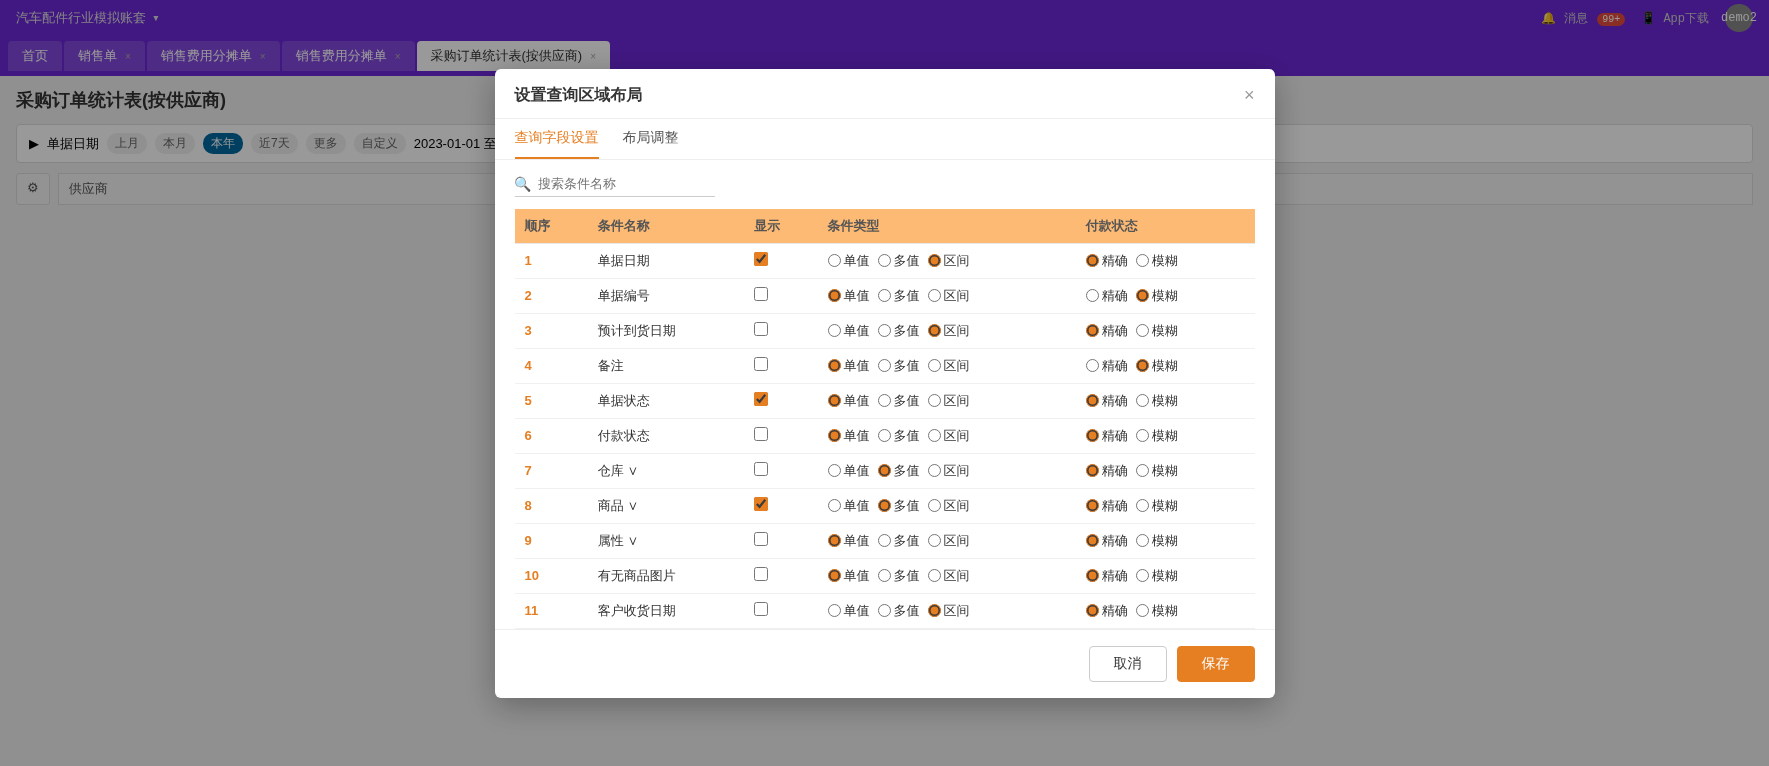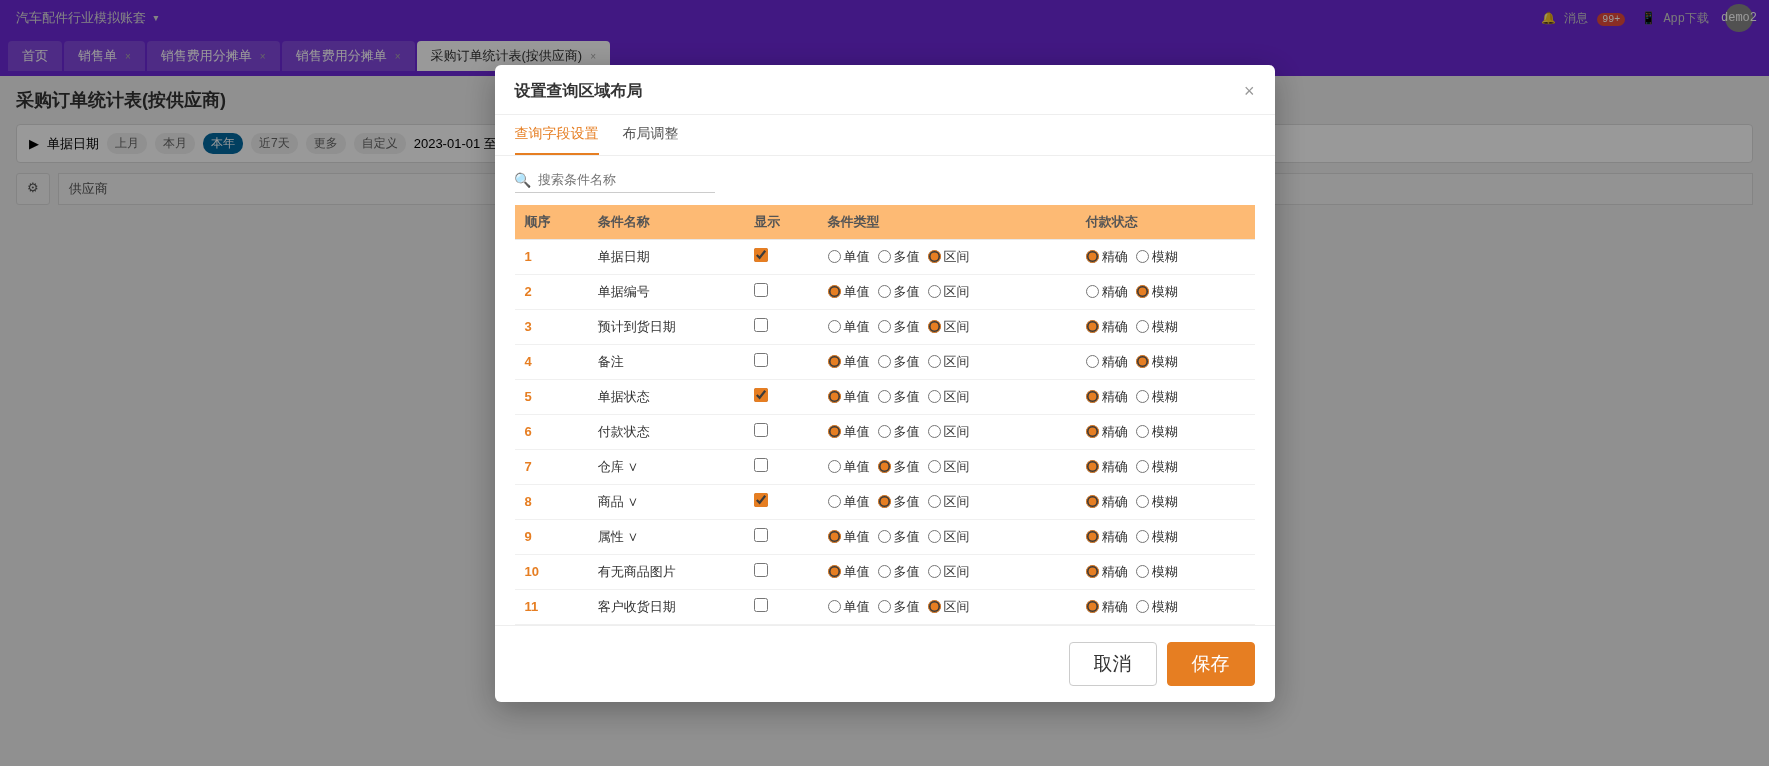--- a/index.html
+++ b/index.html
@@ -167,21 +167,21 @@
     .dialog-footer {
       padding: 16px 20px;
       display: flex;
       justify-content: flex-end;
       gap: 10px;
       border-top: 1px solid #eee;
     }
     .btn {
       padding: 8px 24px;
       border-radius: 4px;
-      font-size: 19px;
+      font-size: 14px;
       cursor: pointer;
       border: 1px solid #ccc;
       background: #fff;
       color: #333;
     }
     .btn-primary {
       background: #e67e22;
       color: #fff;
       border: 1px solid #e67e22;
     }

